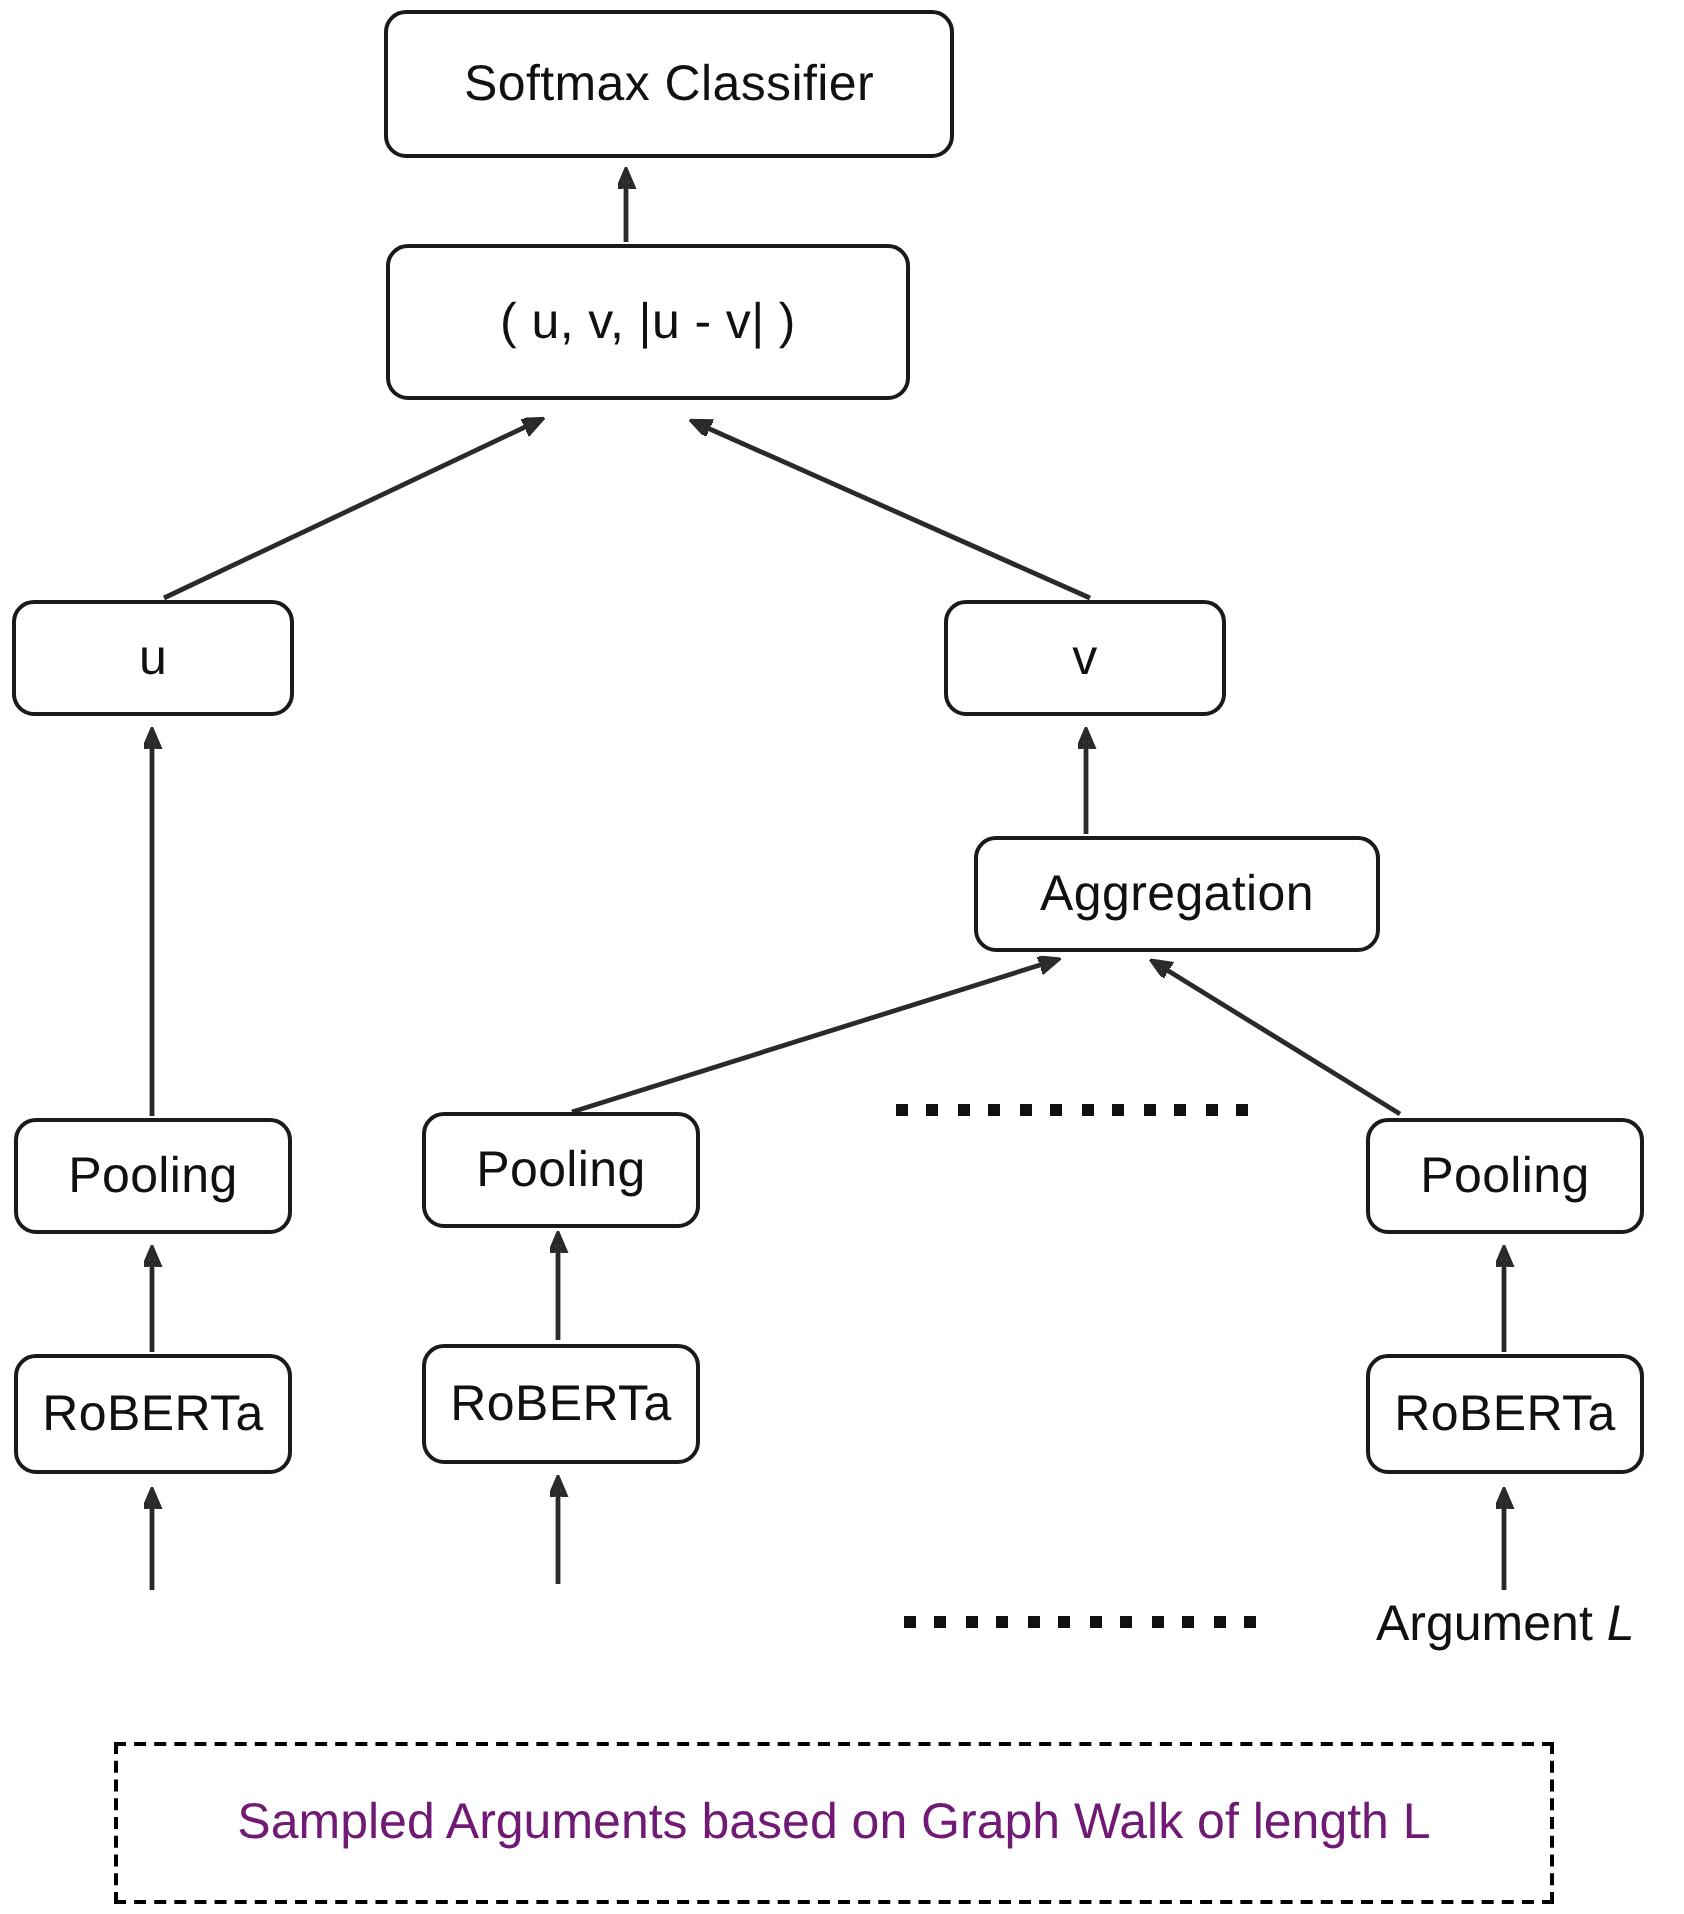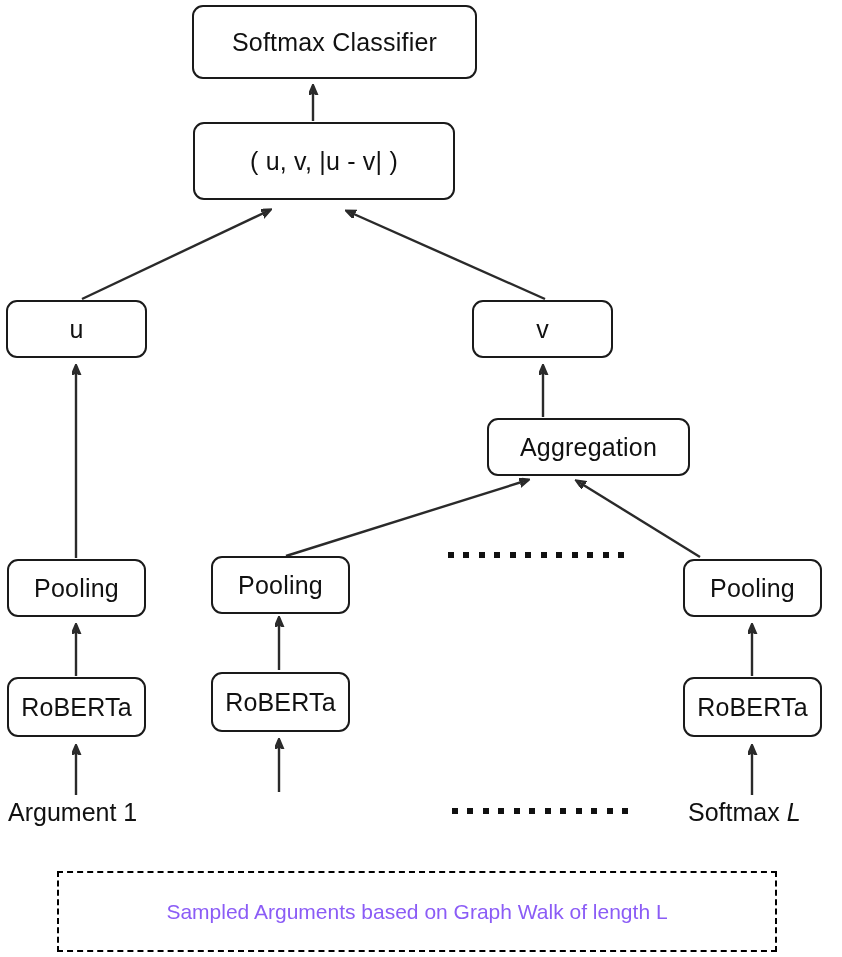--- a/index.html
+++ b/index.html
@@ -48,22 +48,22 @@
     position: absolute;
     box-sizing: border-box;
     border: 2px dashed #000000;
     background: transparent;
     display: flex;
     align-items: center;
     justify-content: center;
     z-index: 2;
   }
   .dashed-box .caption {
-    font-size: 21px;
-    color: #8b5cf6;
+    font-size: 25px;
+    color: #701a75;
     white-space: nowrap;
   }
   .dots {
     position: absolute;
     display: flex;
     justify-content: space-between;
     align-items: center;
     z-index: 2;
   }
   .dots i {
@@ -178,27 +178,24 @@
     <i></i>
     <i></i>
     <i></i>
     <i></i>
     <i></i>
     <i></i>
     <i></i>
     <i></i>
   </div>
 
-  <div class="label" style="left:8px; top:800px;">
-    <span>Argument 1</span>
-  </div>
 
 
   <div class="label" style="left:688px; top:800px;">
-    <span>Softmax </span><span class="ital">L</span>
+    <span>Argument </span><span class="ital">L</span>
   </div>
 
   <div class="dots" style="left:452px; top:807px; width:176px; height:8px;">
     <i></i>
     <i></i>
     <i></i>
     <i></i>
     <i></i>
     <i></i>
     <i></i>

